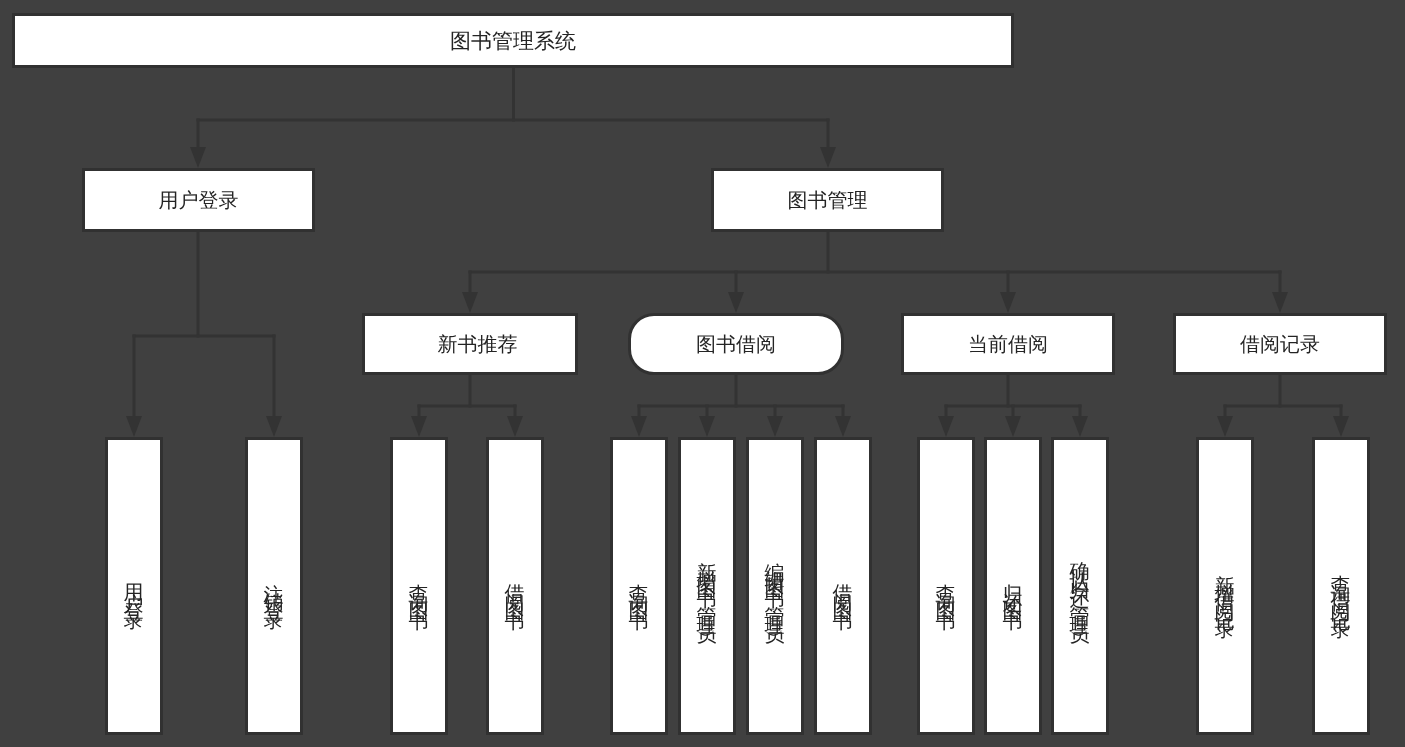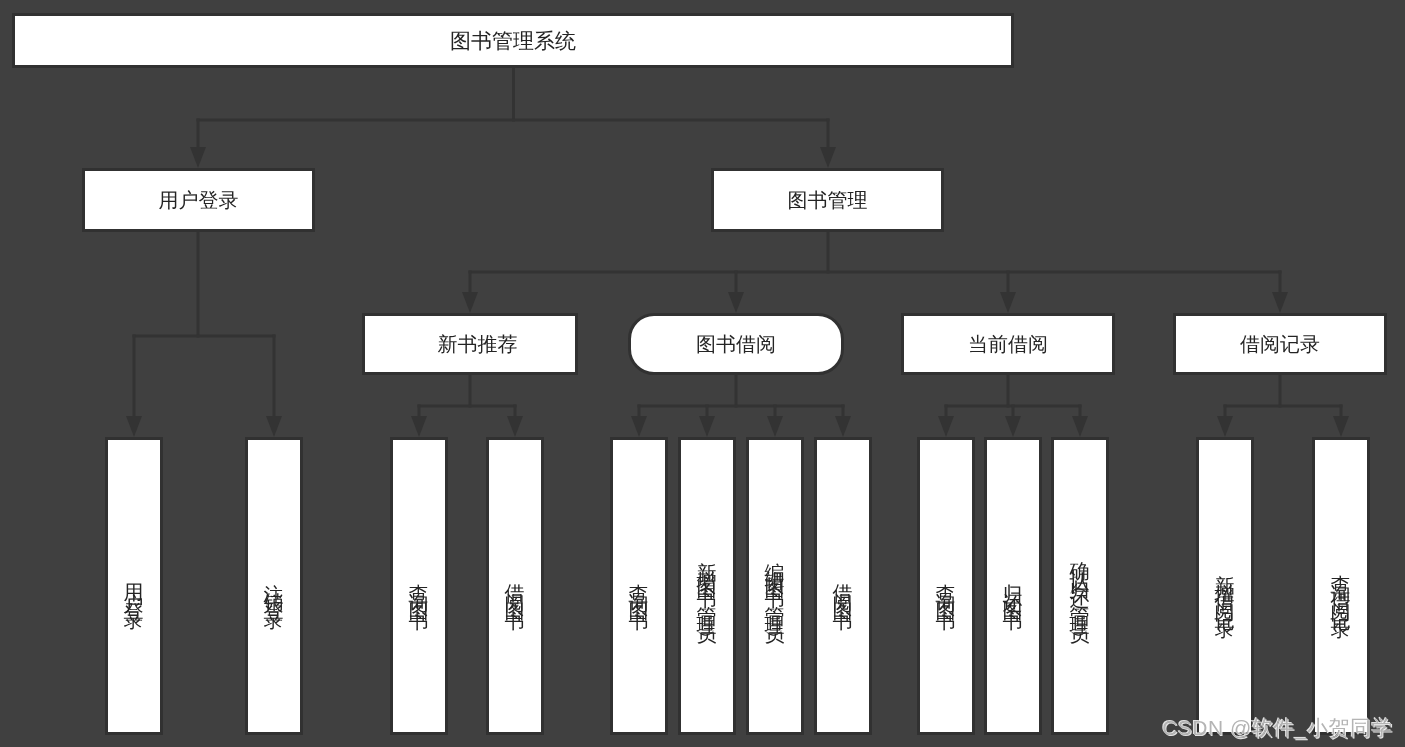--- a/index.html
+++ b/index.html
@@ -196,15 +196,14 @@
     <span class="v-label">确认归还（管理员）</span>
   </div>
 
   <div class="box leaf" style="left:1196px; top:437px; width:58px; height:298px;">
     <span class="v-label">新增借阅记录</span>
   </div>
   <div class="box leaf" style="left:1312px; top:437px; width:58px; height:298px;">
     <span class="v-label">查询借阅记录</span>
   </div>
 
-  <div class="watermark">CSDN @软件_小贺同学</div>
 
 </div>
 
 </body></html>

